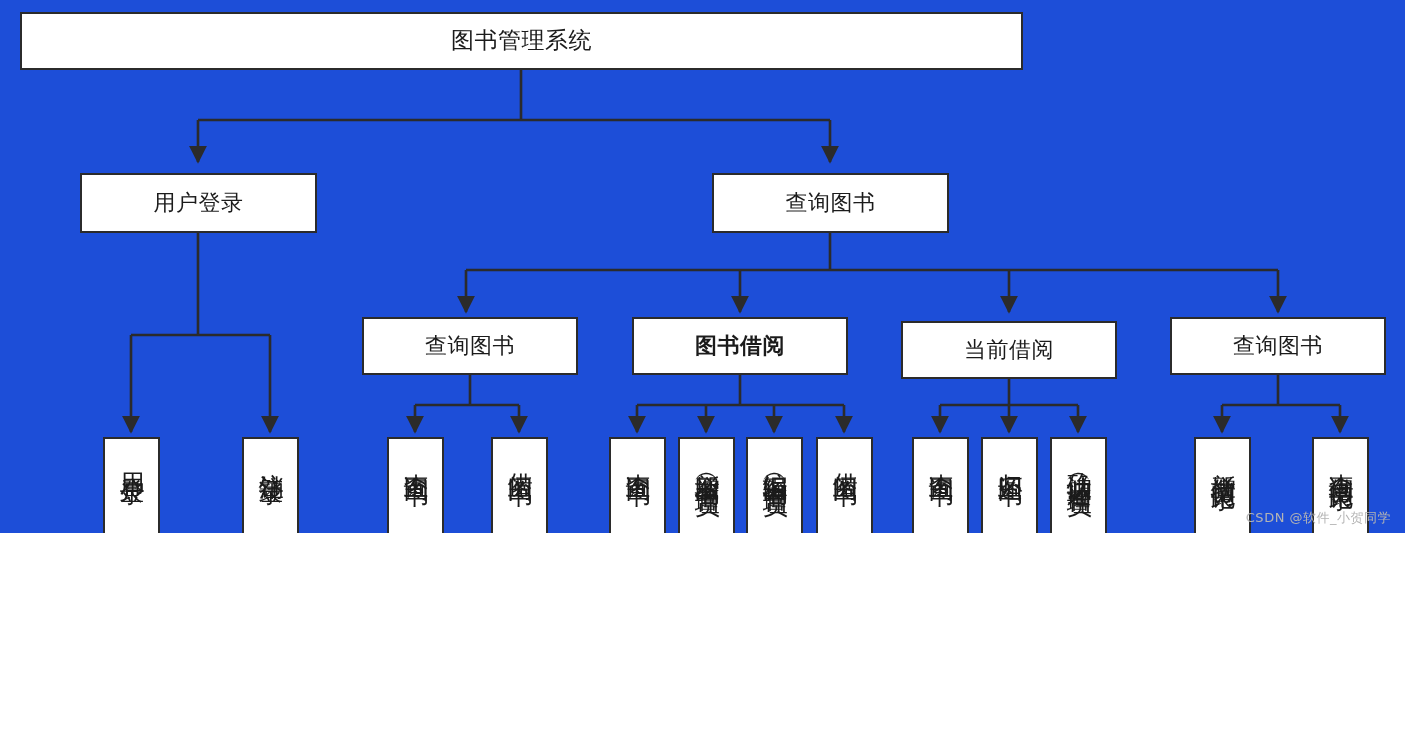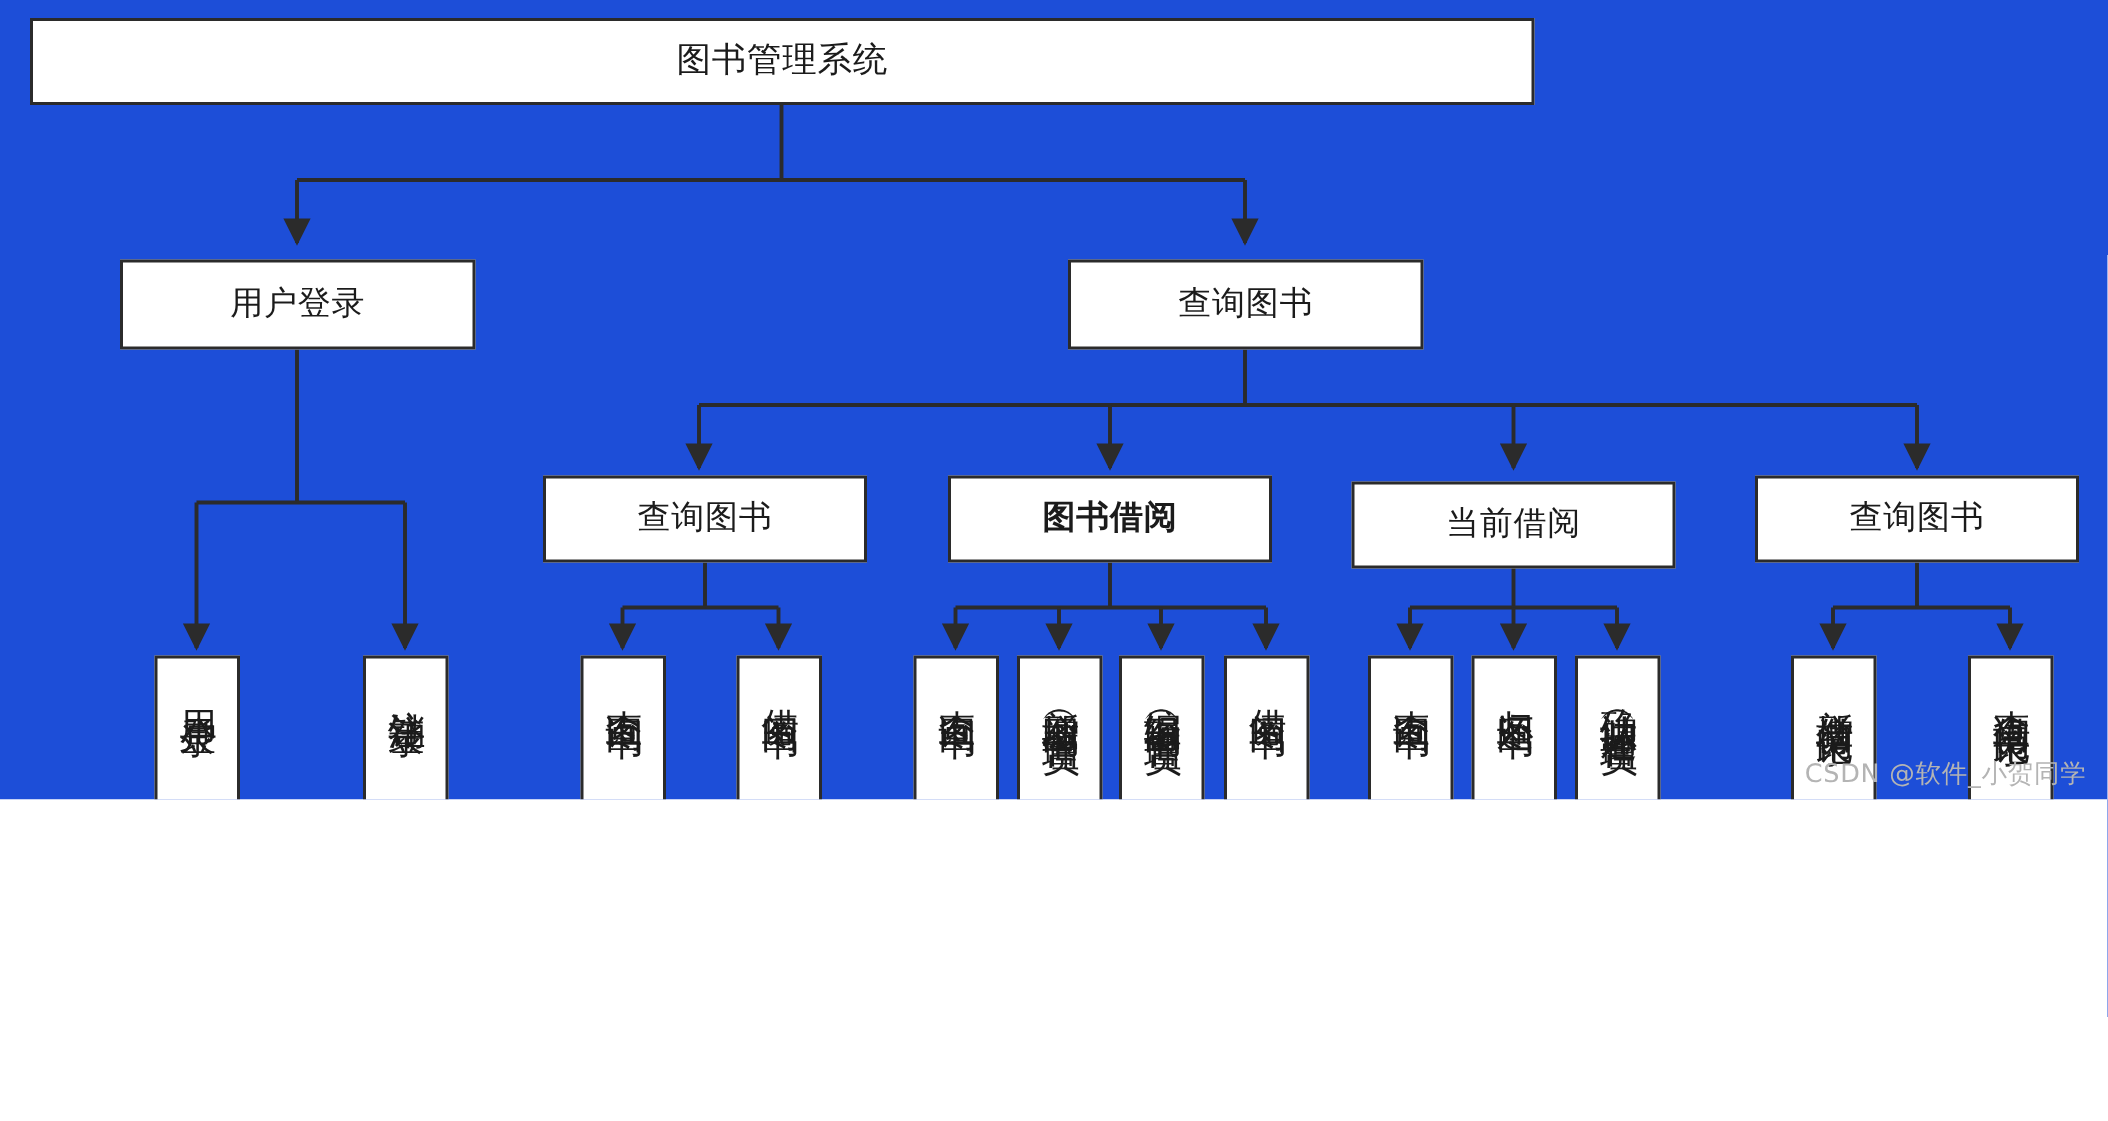--- a/index.html
+++ b/index.html
@@ -59,21 +59,21 @@
     text-orientation: upright;
     font-size: 25px;
     line-height: 1.05;
     letter-spacing: 3px;
     white-space: nowrap;
   }
   .watermark {
     position: absolute;
     right: 14px;
     bottom: 6px;
-    font-size: 17px;
+    font-size: 13px;
     color: #b4b4b4;
     white-space: nowrap;
     letter-spacing: 0.5px;
   }
 </style>
 </head>
 <body>
 
 <div id="canvas">
 

